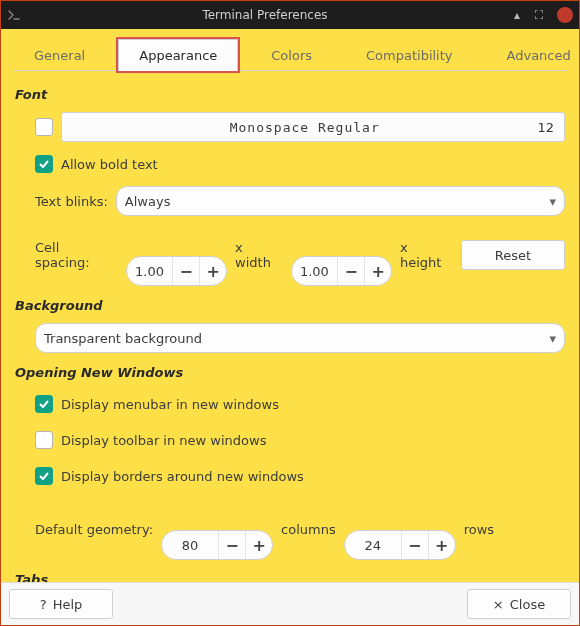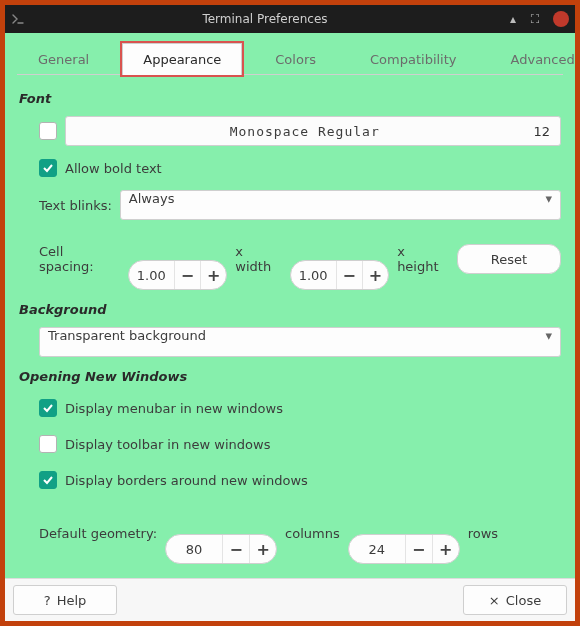--- a/index.html
+++ b/index.html
@@ -9,22 +9,22 @@
     height: 626px;
     font-family: "DejaVu Sans", "Noto Sans", sans-serif;
     font-size: 13px;
     color: #3c3c3c;
     background: #f5f5f5;
     overflow: hidden;
   }
   .window {
     width: 580px;
     height: 626px;
-    background: #86efac;
-    border: 5px solid #c2410c;
+    background: #fde047;
+    border: 1px solid #c2410c;
     box-sizing: border-box;
     display: flex;
     flex-direction: column;
   }
   
   .titlebar {
     height: 28px;
     background: #1d1d1d;
     color: #ddd;
     display: flex;
@@ -123,23 +123,24 @@
   }
   .chk.on {
     background: #11a085;
     border-color: #11a085;
   }
   .chk.on svg { display: block; }
   .chk svg { display: none; }
   
   .combo {
     border: 1px solid #cfcfcf;
-    border-radius: 3px;
-    height: 28px;
-    display: flex;
+    border-radius: 11px;
+    height: 28px;
+    display: flex;
+    align-items: center;
     padding: 0 8px;
     background: #fdfdfd;
   }
   .combo .label { flex: 1; }
   .combo .caret { color: #666; }
   
   .font-chooser {
     border: 1px solid #cfcfcf;
     border-radius: 3px;
     height: 28px;
@@ -180,21 +181,21 @@
     align-items: center;
     justify-content: center;
     border-left: 1px solid #e4e4e4;
     color: #444;
     font-size: 16px;
     font-weight: bold;
   }
   
   .button {
     border: 1px solid #cfcfcf;
-    border-radius: 12px;
+    border-radius: 3px;
     height: 28px;
     min-width: 54px;
     padding: 0 24px;
     display: inline-flex;
     align-items: center;
     justify-content: center;
     background: #fdfdfd;
     gap: 4px;
   }
   

